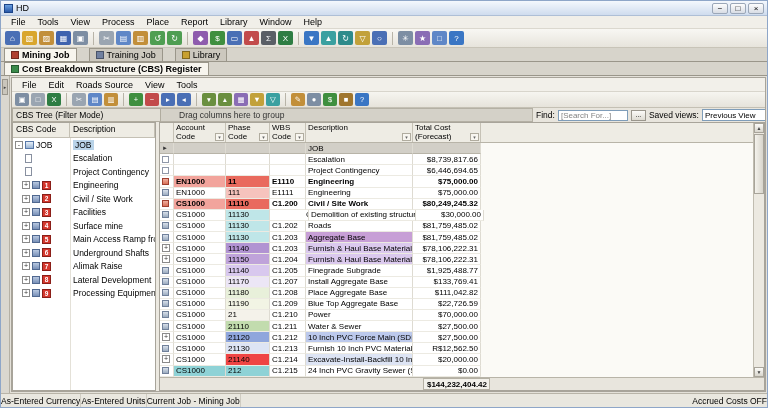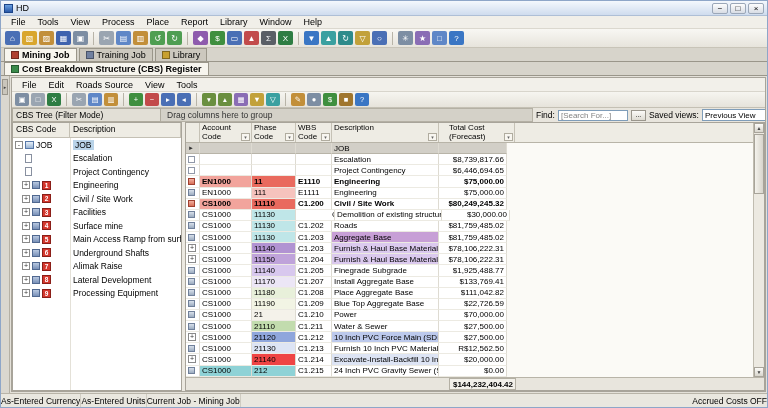--- a/index.html
+++ b/index.html
@@ -13,46 +13,46 @@
 .win-btn{width:16px;height:11px;border:1px solid #9ba7b8;background:linear-gradient(#fdfdfd,#d8dde5);font-size:8px;line-height:9px;text-align:center;border-radius:2px}
 
 .menubar{height:13px;background:#f1efe9;display:flex;align-items:center;padding-left:4px;border-bottom:1px solid #dbd8cf;flex:none}
 .menu-item{padding:0 6px;font-size:9px}
 
 .toolbar{height:19px;background:linear-gradient(#f8f7f3,#e7e4dc);display:flex;align-items:center;padding:0 4px;gap:2px;border-bottom:1px solid #c8c4b8;flex:none}
 .tb-icon{width:15px;height:14px;display:inline-flex;align-items:center;justify-content:center;font-size:8px;color:#fff;border-radius:2px;flex:none}
 .tb-sep{width:1px;height:13px;background:#b8b4a8;margin:0 3px;flex:none}
 
 .jobtabs{height:14px;background:#d7d4cb;display:flex;align-items:flex-end;padding-left:3px;border-bottom:1px solid #9a968a;flex:none}
-.jobtab{height:13px;display:inline-flex;align-items:center;padding:0 6px;font-size:9px;border:1px solid #9a968a;border-bottom:none;background:#ccc8be;margin-right:2px}
+.jobtab{height:13px;display:inline-flex;align-items:center;padding:0 6px;font-size:9px;border:1px solid #9a968a;border-bottom:none;background:#ccc8be;margin-right:12px}
 .jobtab.active{background:#f7f5ee;font-weight:bold}
 .ticon{width:8px;height:8px;margin-right:3px;border:1px solid rgba(0,0,0,.35)}
 
 .regtabs{height:14px;background:#d7d4cb;display:flex;align-items:flex-end;padding-left:3px;border-bottom:1px solid #9a968a;flex:none}
 
 .work{flex:1;display:flex;background:#e4e1d9;overflow:hidden}
 .dock{width:9px;background:#dad7cf;border-right:1px solid #b4b0a4;flex:none}
 .dock-btn{margin:3px 1px;width:6px;height:16px;background:#cac6bc;border:1px solid #9a968c;font-size:5px;line-height:15px;text-align:center;color:#444}
 .register{flex:1;display:flex;flex-direction:column;border:1px solid #a8a49a;margin:1px;background:#ece9e1;overflow:hidden}
 .reg-menubar{height:14px;background:#f2f0ea;display:flex;align-items:center;padding-left:4px;border-bottom:1px solid #d8d5cc;flex:none}
 .reg-toolbar{height:16px;background:linear-gradient(#f6f5f0,#e6e3db);display:flex;align-items:center;padding:0 3px;gap:2px;border-bottom:1px solid #c4c0b4;flex:none}
 .reg-toolbar .tb-icon{width:14px;height:13px;font-size:7.5px}
 
 .strip{height:14px;display:flex;flex:none}
 .tree-title{width:149px;flex:none;background:#e2dfd6;border:1px solid #b0ac9f;font-size:8.5px;padding:1px 3px;white-space:nowrap;overflow:hidden}
 .band-wrap{flex:1;display:flex;align-items:stretch;overflow:hidden}
-.group-band{width:372px;flex:none;background:#d4d1c8;border:1px solid #b4b0a4;border-left:none;display:flex;align-items:center;padding-left:6px;font-size:8.5px;color:#333}
+.group-band{width:372px;flex:none;background:#d4d1c8;border:1px solid #b4b0a4;border-left:none;display:flex;align-items:center;padding-left:18px;font-size:8.5px;color:#333}
 .find-area{flex:1;display:flex;align-items:center;gap:3px;padding:0 3px;font-size:8.5px;background:#e8e5dd}
 .find-label,.saved-label{white-space:nowrap}
 .find-input{width:70px;height:11px;border:1px solid #7f9db9;background:#fff;font-family:inherit;font-size:8px;color:#838383;padding:0 2px}
 .find-browse{width:15px;height:11px;border:1px solid #9a968c;background:linear-gradient(#fcfbf8,#dedbd2);font-size:7px;line-height:8px;font-family:inherit}
 .saved-select{width:86px;height:12px;border:1px solid #7f9db9;background:#fff;display:flex;align-items:center;font-size:8px;padding-left:2px}
 
 .mainarea{flex:1;display:flex;overflow:hidden}
-.tree{width:170px;flex:none;background:#fff;border:1px solid #a8a49a;display:flex;flex-direction:column;overflow:hidden}
+.tree{width:144px;flex:none;background:#fff;border:1px solid #a8a49a;display:flex;flex-direction:column;overflow:hidden}
 .tree-hdr{height:15px;display:flex;background:#eeece4;border-bottom:1px solid #c4c0b4;flex:none}
 .thcell{border-right:1px solid #c4c0b4;padding:1px 3px;font-size:8.5px;white-space:nowrap;overflow:hidden}
 .tree-body{flex:1;position:relative;overflow:hidden}
 .tree-colline{position:absolute;left:57px;top:0;bottom:0;width:1px;background:#e4e1d8}
 .tree-row{height:13.5px;display:flex;align-items:center;font-size:8.5px;white-space:nowrap}
 .tcode{width:57px;flex:none;display:flex;align-items:center;gap:2px;padding-left:2px;overflow:hidden}
 .tcode.child{padding-left:9px}
 .tdesc{flex:1;padding-left:3px;overflow:hidden}
 .tdesc .hl{background:#b9d3e8;padding:0 2px}
 .expander{width:8px;height:8px;flex:none;border:1px solid #8a8a8a;background:#fff;font-size:7px;line-height:6px;text-align:center;color:#333}
@@ -344,21 +344,21 @@
                 <span class="filter">▾</span>
               </div>
               <div class="hcell" style="width: 36px;">
                 <span class="hlabel">WBS Code</span>
                 <span class="filter">▾</span>
               </div>
               <div class="hcell" style="width: 107px;">
                 <span class="hlabel">Description</span>
                 <span class="filter">▾</span>
               </div>
-              <div class="hcell" style="width: 68px; margin-left: 8px;">
+              <div class="hcell" style="width: 68px;">
                 <span class="hlabel">Total Cost (Forecast)</span>
                 <span class="filter">▾</span>
               </div>
             </div>
           <div class="grid-body" id="gridbody">
               <div class="g-row root">
                 <div class="gcell" style="width: 14px;">
                   <span class="curmark">►</span>
                 </div>
                 <div class="gcell" style="width: 52px;"></div>

